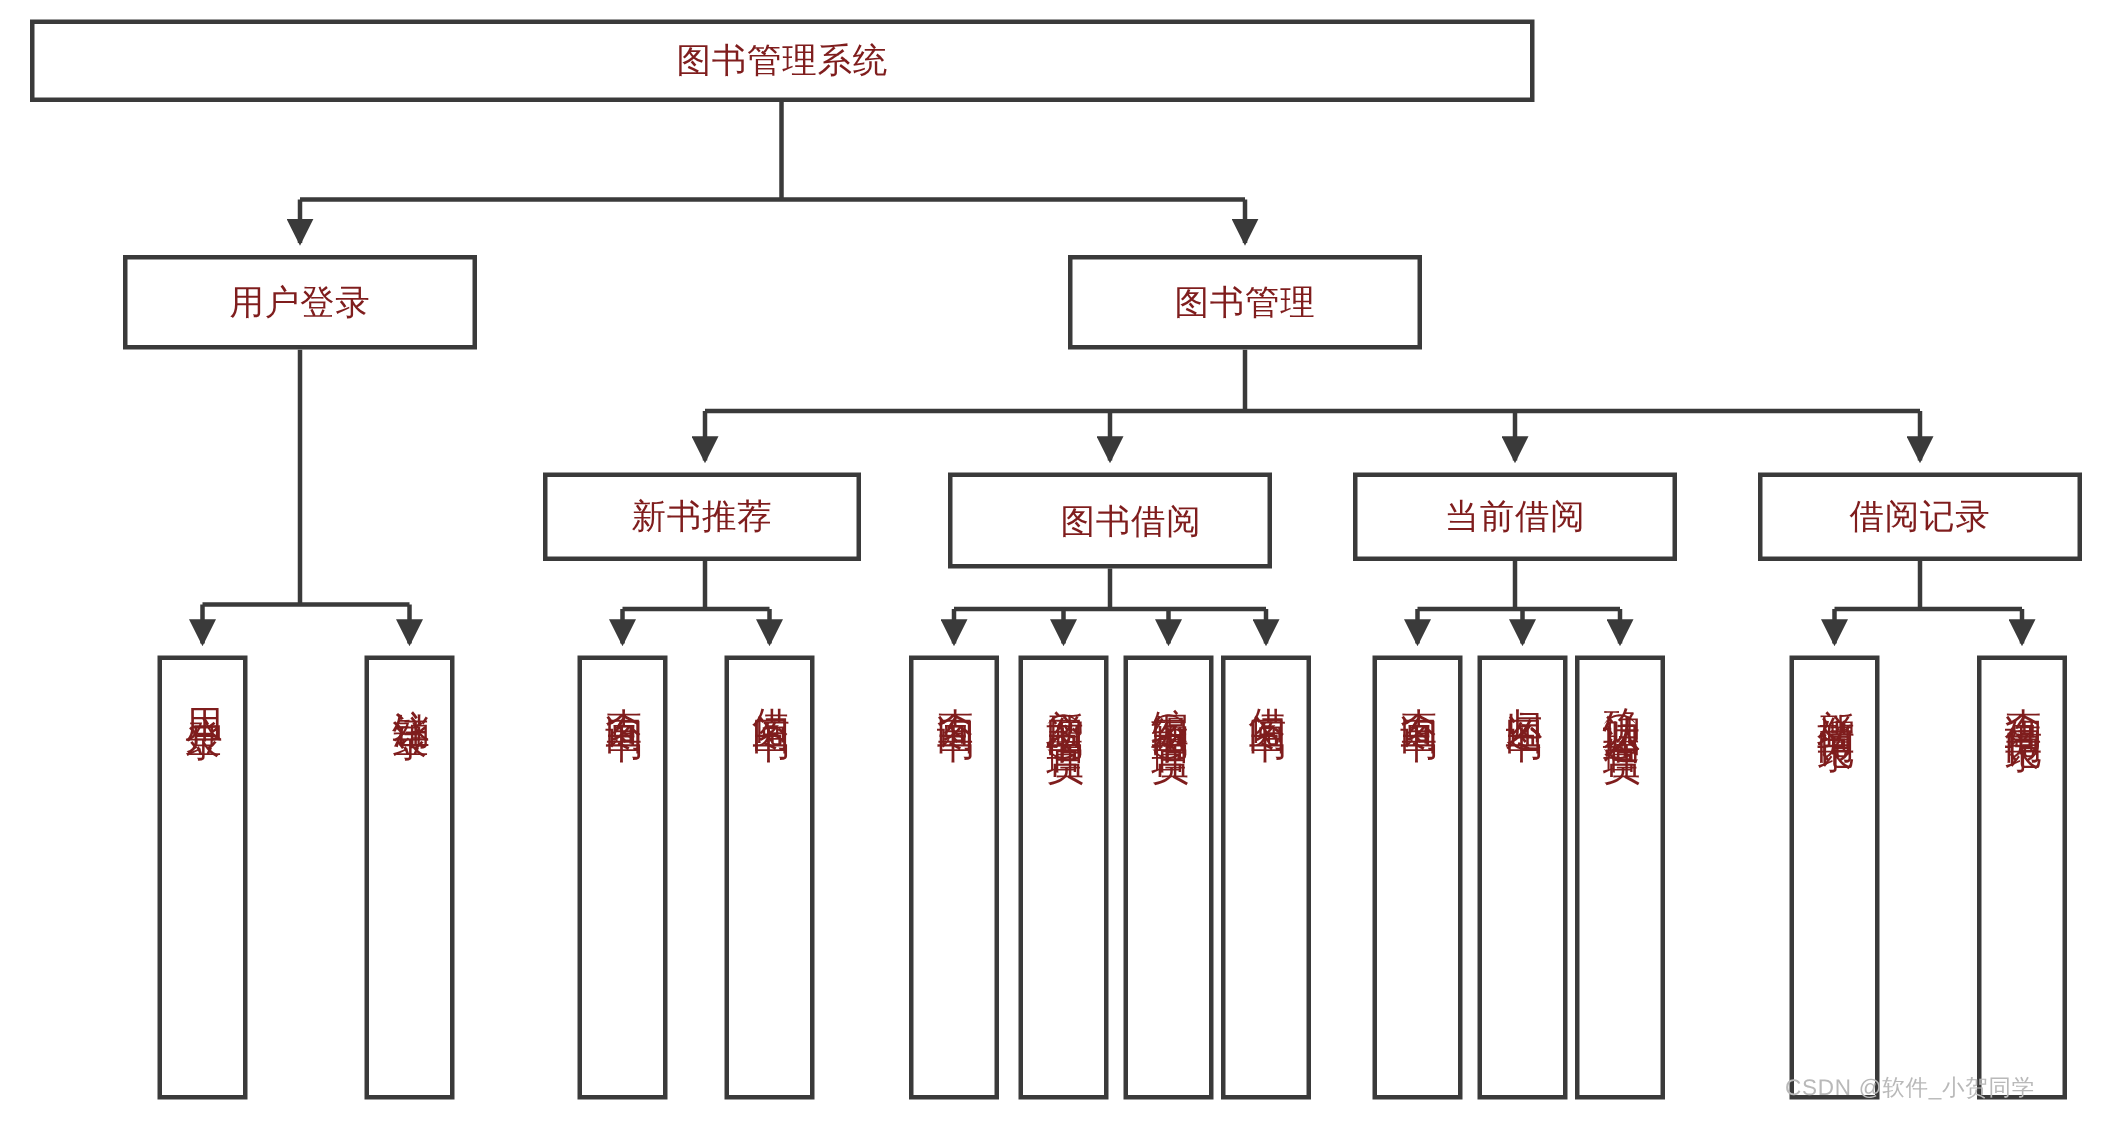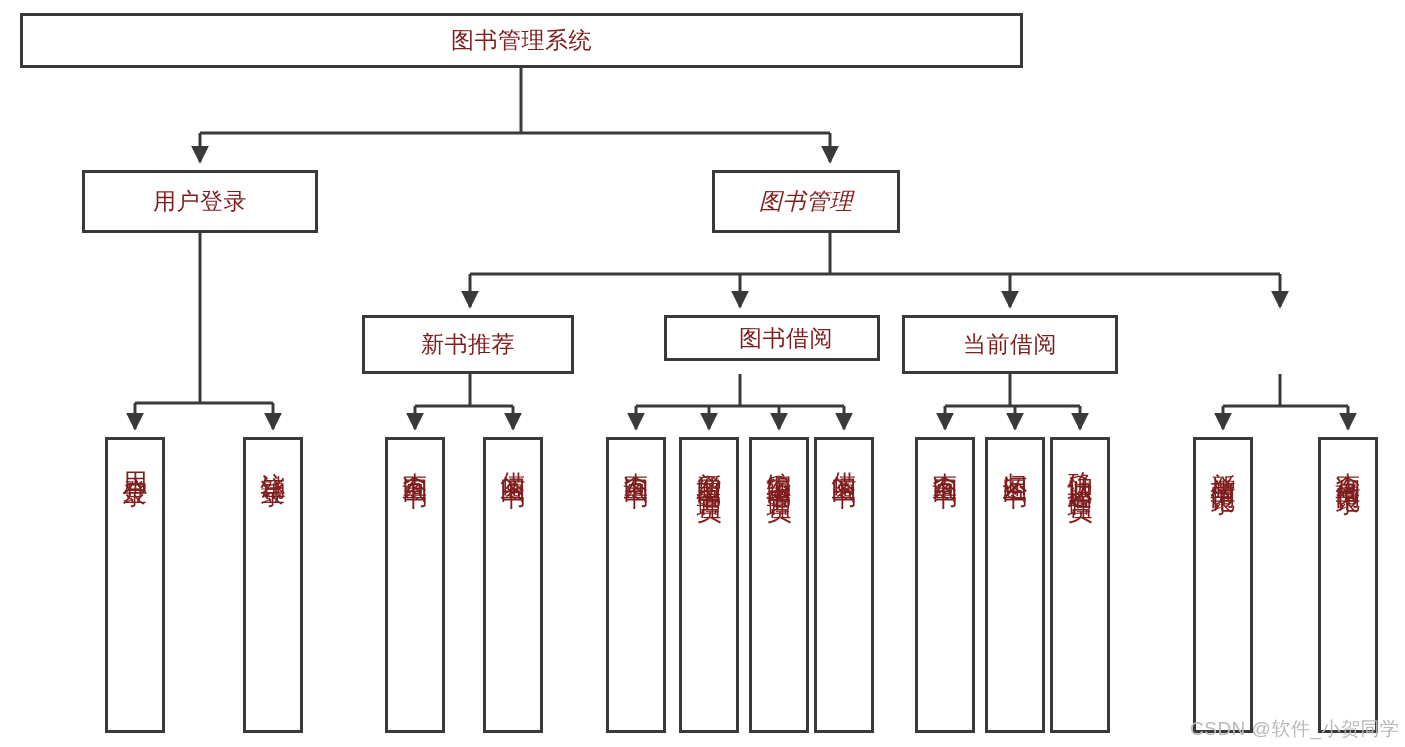--- a/index.html
+++ b/index.html
@@ -50,21 +50,21 @@
   }
   .node.vertical .label {
     writing-mode: vertical-rl;
     text-orientation: upright;
     font-size: 25px;
     letter-spacing: 4px;
     line-height: 1;
   }
   .watermark {
     position: absolute;
-    font-size: 19px;
+    font-size: 15px;
     color: #b9b9b9;
     white-space: nowrap;
     pointer-events: none;
     letter-spacing: 0.5px;
   }
 </style>
 </head>
 <body>
 
 <div id="canvas">
@@ -119,32 +119,35 @@
     </g>
   </svg>
 
   <div class="node horizontal" style="left:20px; top:13px; width:1003px; height:55px;">
     <span class="label">图书管理系统</span>
   </div>
 
   <div class="node horizontal" style="left:82px; top:170px; width:236px; height:63px;">
     <span class="label">用户登录</span>
   </div>
-  <div class="node horizontal" style="left:712px; top:170px; width:188px; height:63px;font-style:italic;">
+  <div class="node horizontal" style="left:712px; top:170px; width:236px; height:63px;">
     <span class="label">图书管理</span>
   </div>
 
   <div class="node horizontal" style="left:362px; top:315px; width:212px; height:59px;">
     <span class="label">新书推荐</span>
   </div>
-  <div class="node horizontal" style="left:664px; top:315px; width:216px; height:46px;padding-left:28px;">
+  <div class="node horizontal" style="left:632px; top:315px; width:216px; height:64px;padding-left:28px;">
     <span class="label">图书借阅</span>
   </div>
   <div class="node horizontal" style="left:902px; top:315px; width:216px; height:59px;">
     <span class="label">当前借阅</span>
+  </div>
+  <div class="node horizontal" style="left:1172px; top:315px; width:216px; height:59px;">
+    <span class="label">借阅记录</span>
   </div>
 
   <div class="node vertical" style="left:105px; top:437px; width:60px; height:296px;">
     <span class="label">用户登录</span>
   </div>
   <div class="node vertical" style="left:243px; top:437px; width:60px; height:296px;">
     <span class="label">注销登录</span>
   </div>
 
   <div class="node vertical" style="left:385px; top:437px; width:60px; height:296px;">

